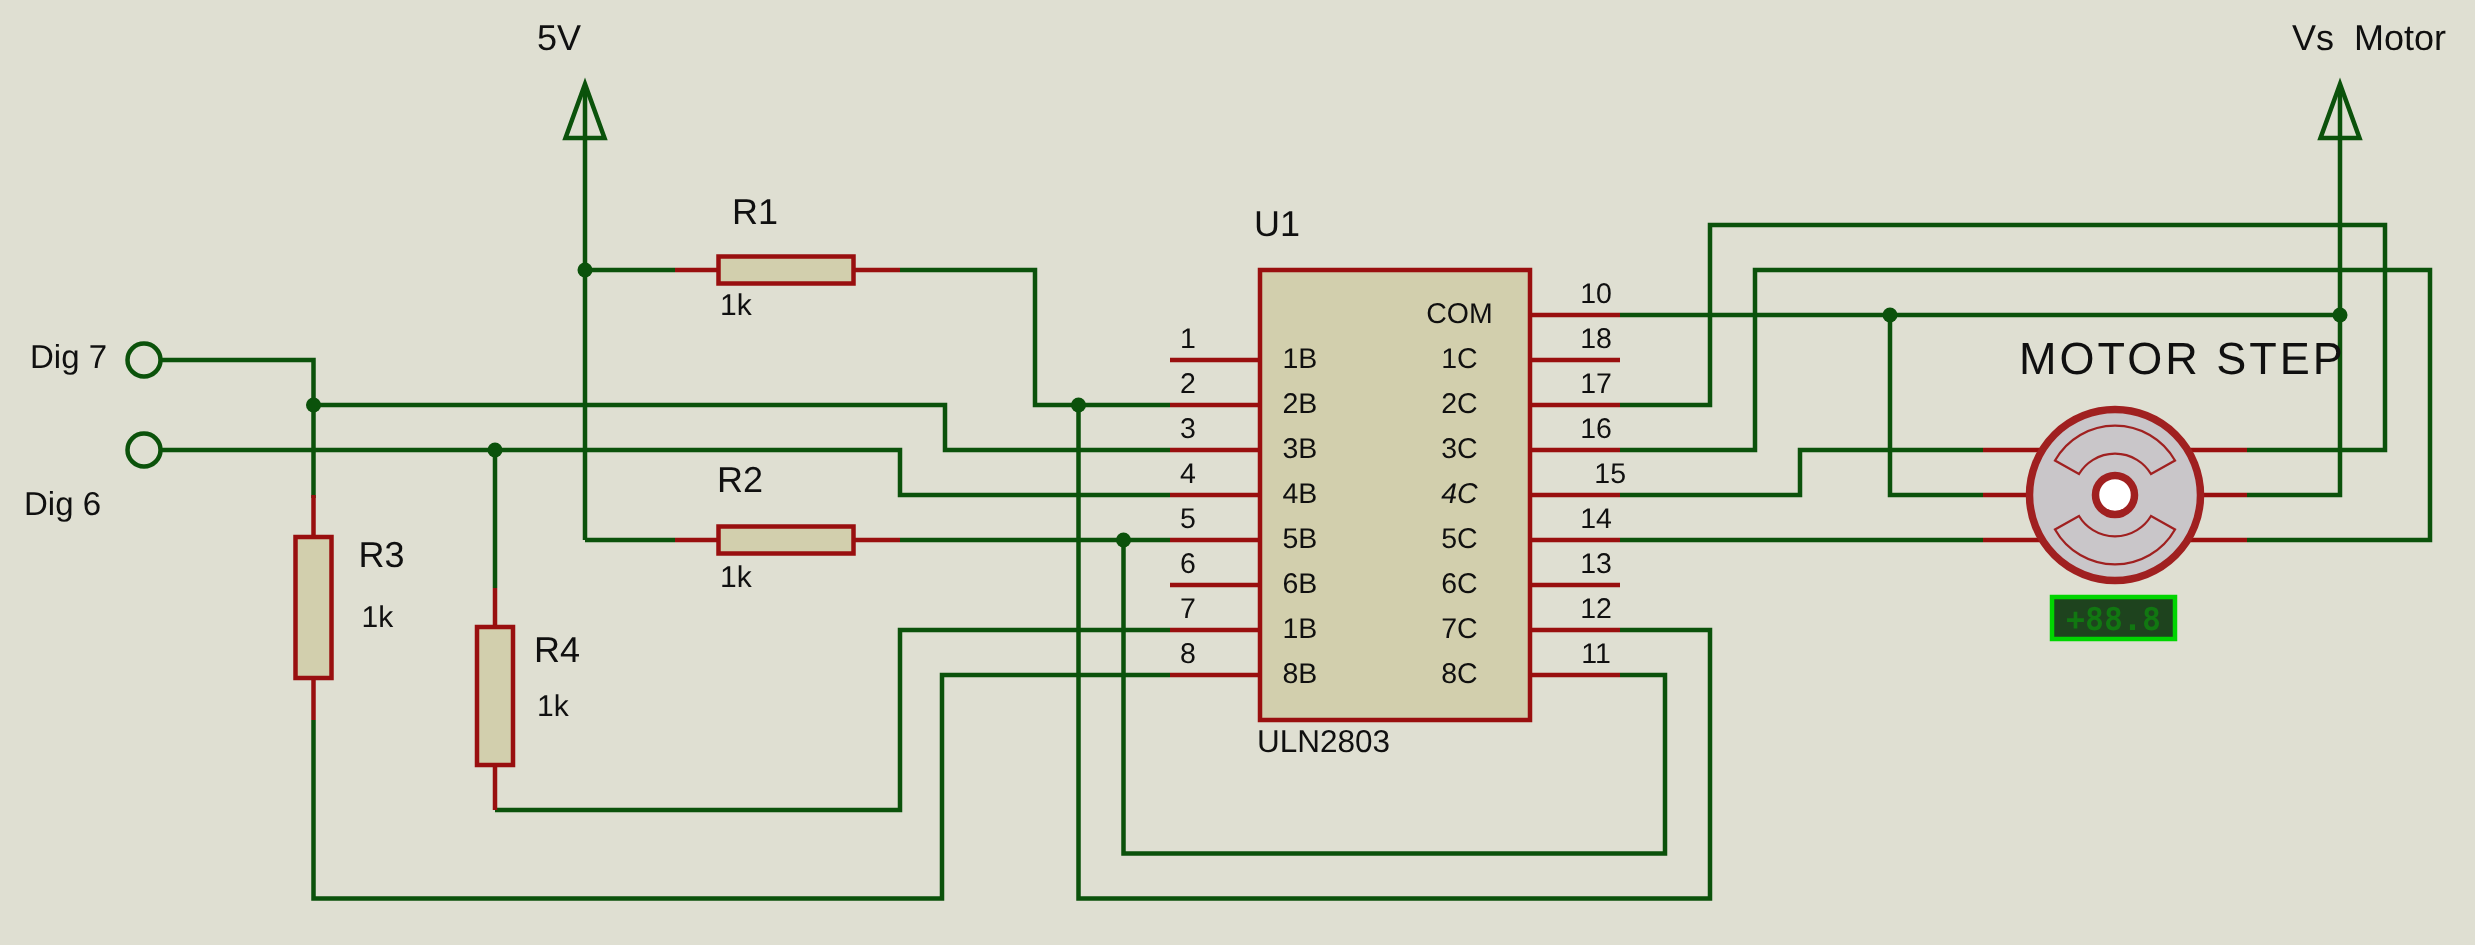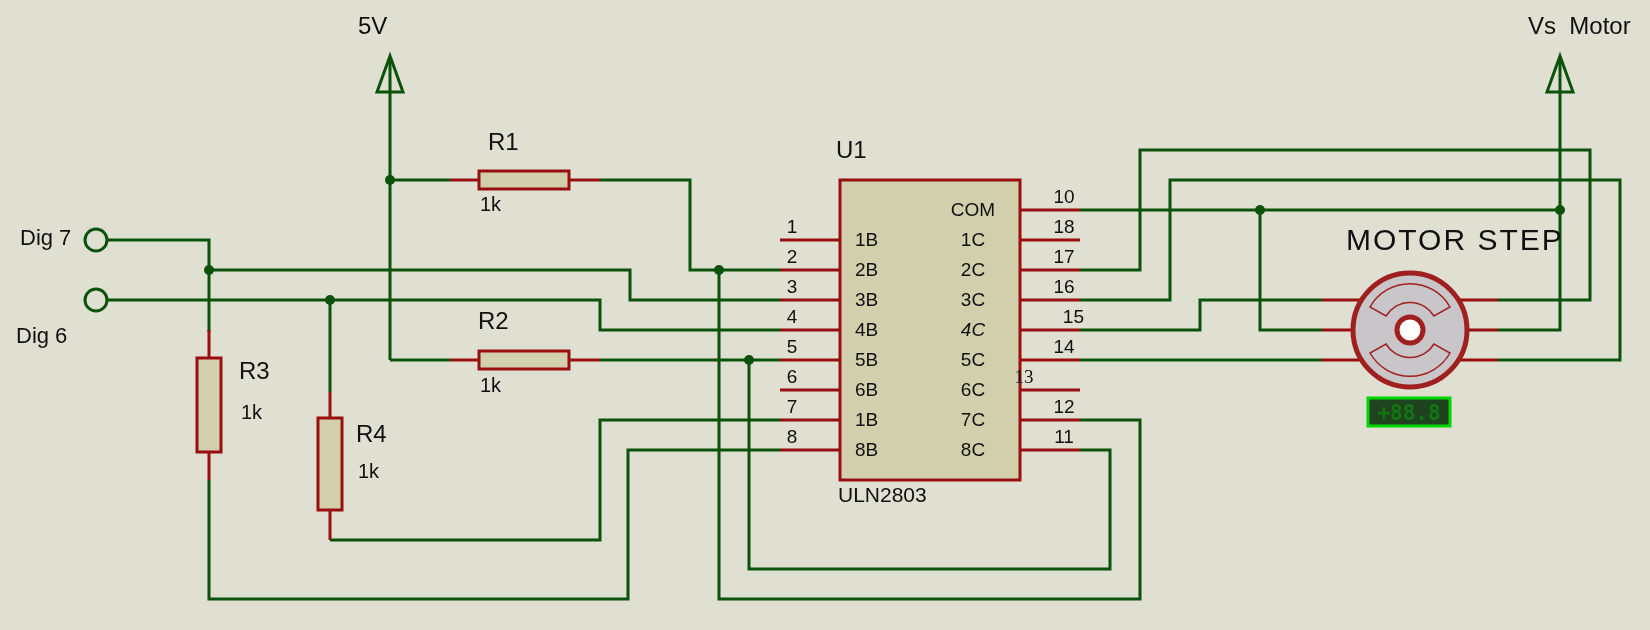--- a/index.html
+++ b/index.html
@@ -192,15 +192,15 @@
 <span class="pinnum" style="left:777px;top:367px;width:30px;">6</span>
 <span class="pinnum" style="left:777px;top:397px;width:30px;">7</span>
 <span class="pinnum" style="left:777px;top:427px;width:30px;">8</span>
 
 <span class="pinnum" style="left:1044px;top:187px;width:40px;">10</span>
 <span class="pinnum" style="left:1044px;top:217px;width:40px;">18</span>
 <span class="pinnum" style="left:1044px;top:247px;width:40px;">17</span>
 <span class="pinnum" style="left:1044px;top:277px;width:40px;">16</span>
 <span class="pinnum" style="left:1044px;top:307px;width:40px;text-align:right;">15</span>
 <span class="pinnum" style="left:1044px;top:337px;width:40px;">14</span>
-<span class="pinnum" style="left:1004px;top:367px;width:40px;font-family:Liberation Serif, serif;">13</span>
+<span class="pinnum" style="left:1044px;top:367px;width:40px;">13</span>
 <span class="pinnum" style="left:1044px;top:397px;width:40px;">12</span>
 <span class="pinnum" style="left:1044px;top:427px;width:40px;">11</span>
 
 </body></html>

